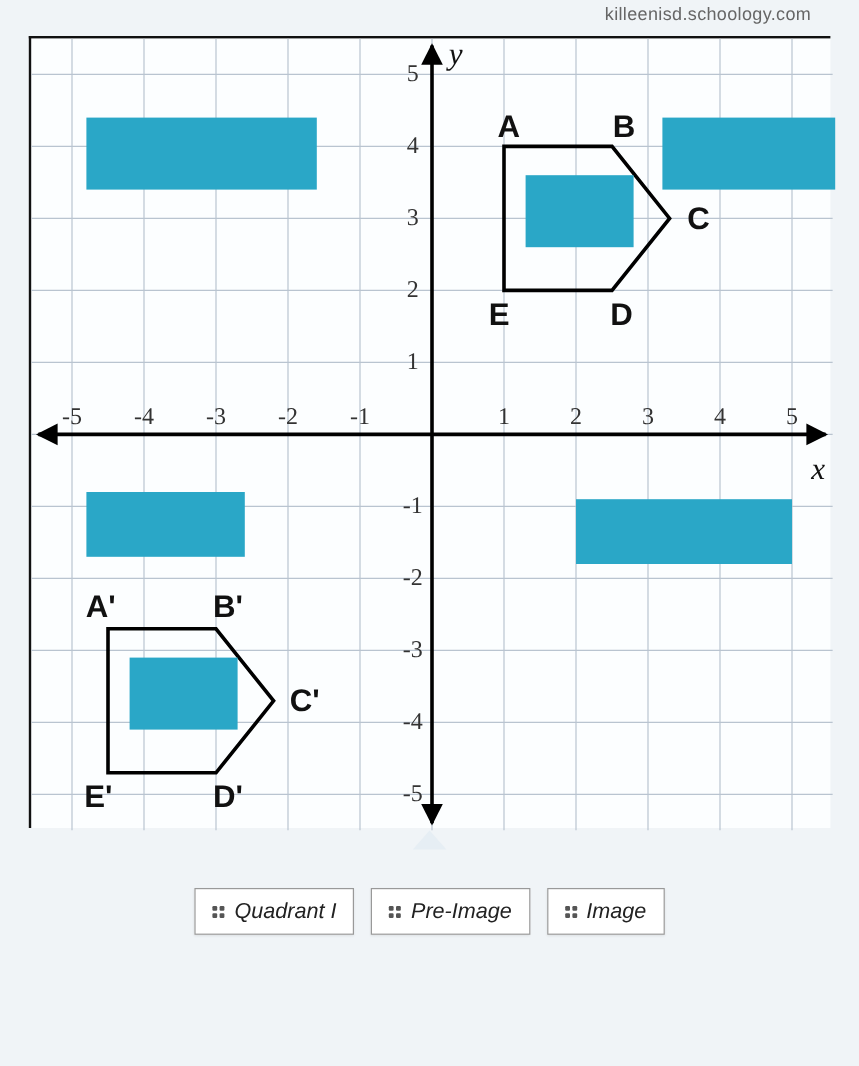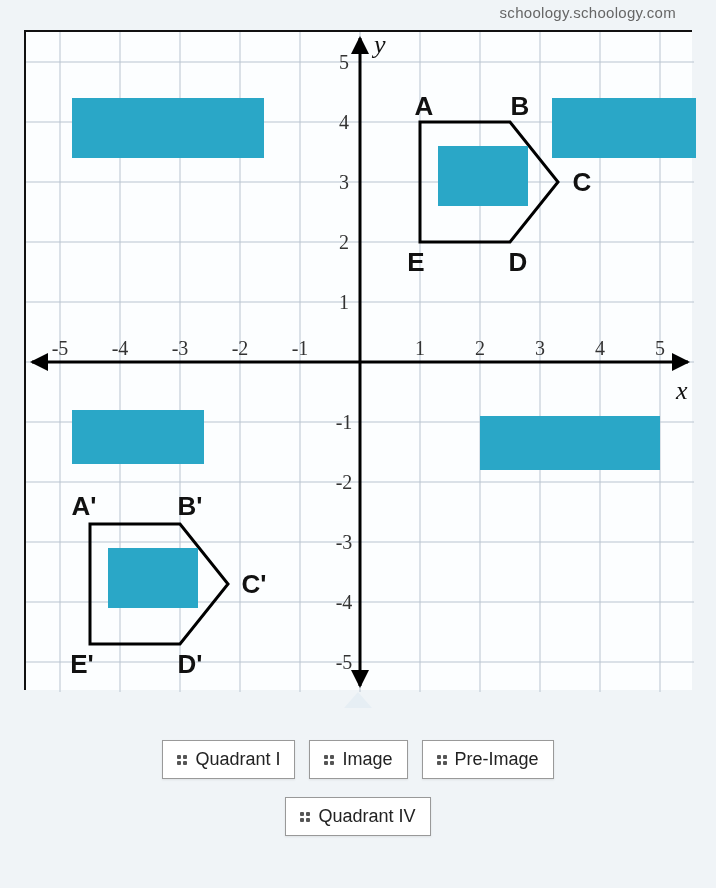--- a/index.html
+++ b/index.html
@@ -78,20 +78,21 @@
     border-left: 14px solid transparent;
     border-right: 14px solid transparent;
     border-bottom: 16px solid #e6eef4;
   }
   .answer-area {
     position: absolute;
     top: 740px;
     left: 0;
     width: 716px;
     text-align: center;
+    font-style: italic;
   }
   .answer-row {
     display: flex;
     justify-content: center;
     gap: 14px;
     margin-bottom: 18px;
   }
   .drag-chip {
     display: inline-flex;
     align-items: center;
@@ -110,21 +111,21 @@
     grid-template-rows: repeat(2, 4px);
     gap: 2px;
   }
   .drag-handle span {
     width: 4px; height: 4px; background: #555; border-radius: 1px;
   }
 </style>
 </head>
 <body>
 
-<div class="url-bar">schoology.schoology.com</div>
+<div class="url-bar">killeenisd.schoology.com</div>
 
 <div class="graph-wrap">
   <svg class="grid" width="668" height="660" id="grid-svg">
       <line x1="34" x2="34" y1="0" y2="660"></line>
       <line x1="0" x2="668" y1="630" y2="630"></line>
       <line x1="94" x2="94" y1="0" y2="660"></line>
       <line x1="0" x2="668" y1="570" y2="570"></line>
       <line x1="154" x2="154" y1="0" y2="660"></line>
       <line x1="0" x2="668" y1="510" y2="510"></line>
       <line x1="214" x2="214" y1="0" y2="660"></line>
@@ -211,36 +212,27 @@
         </span>
         <span>Quadrant I</span>
       </div>
       <div class="drag-chip">
         <span class="drag-handle">
           <span></span>
           <span></span>
           <span></span>
           <span></span>
         </span>
-        <span>Image</span>
+        <span>Pre-Image</span>
       </div>
       <div class="drag-chip">
         <span class="drag-handle">
           <span></span>
           <span></span>
           <span></span>
           <span></span>
         </span>
-        <span>Pre-Image</span>
+        <span>Image</span>
       </div>
     </div>
   <div class="answer-row" id="row2">
-      <div class="drag-chip">
-        <span class="drag-handle">
-          <span></span>
-          <span></span>
-          <span></span>
-          <span></span>
-        </span>
-        <span>Quadrant IV</span>
-      </div>
     </div>
 </div>
 
 </body></html>

